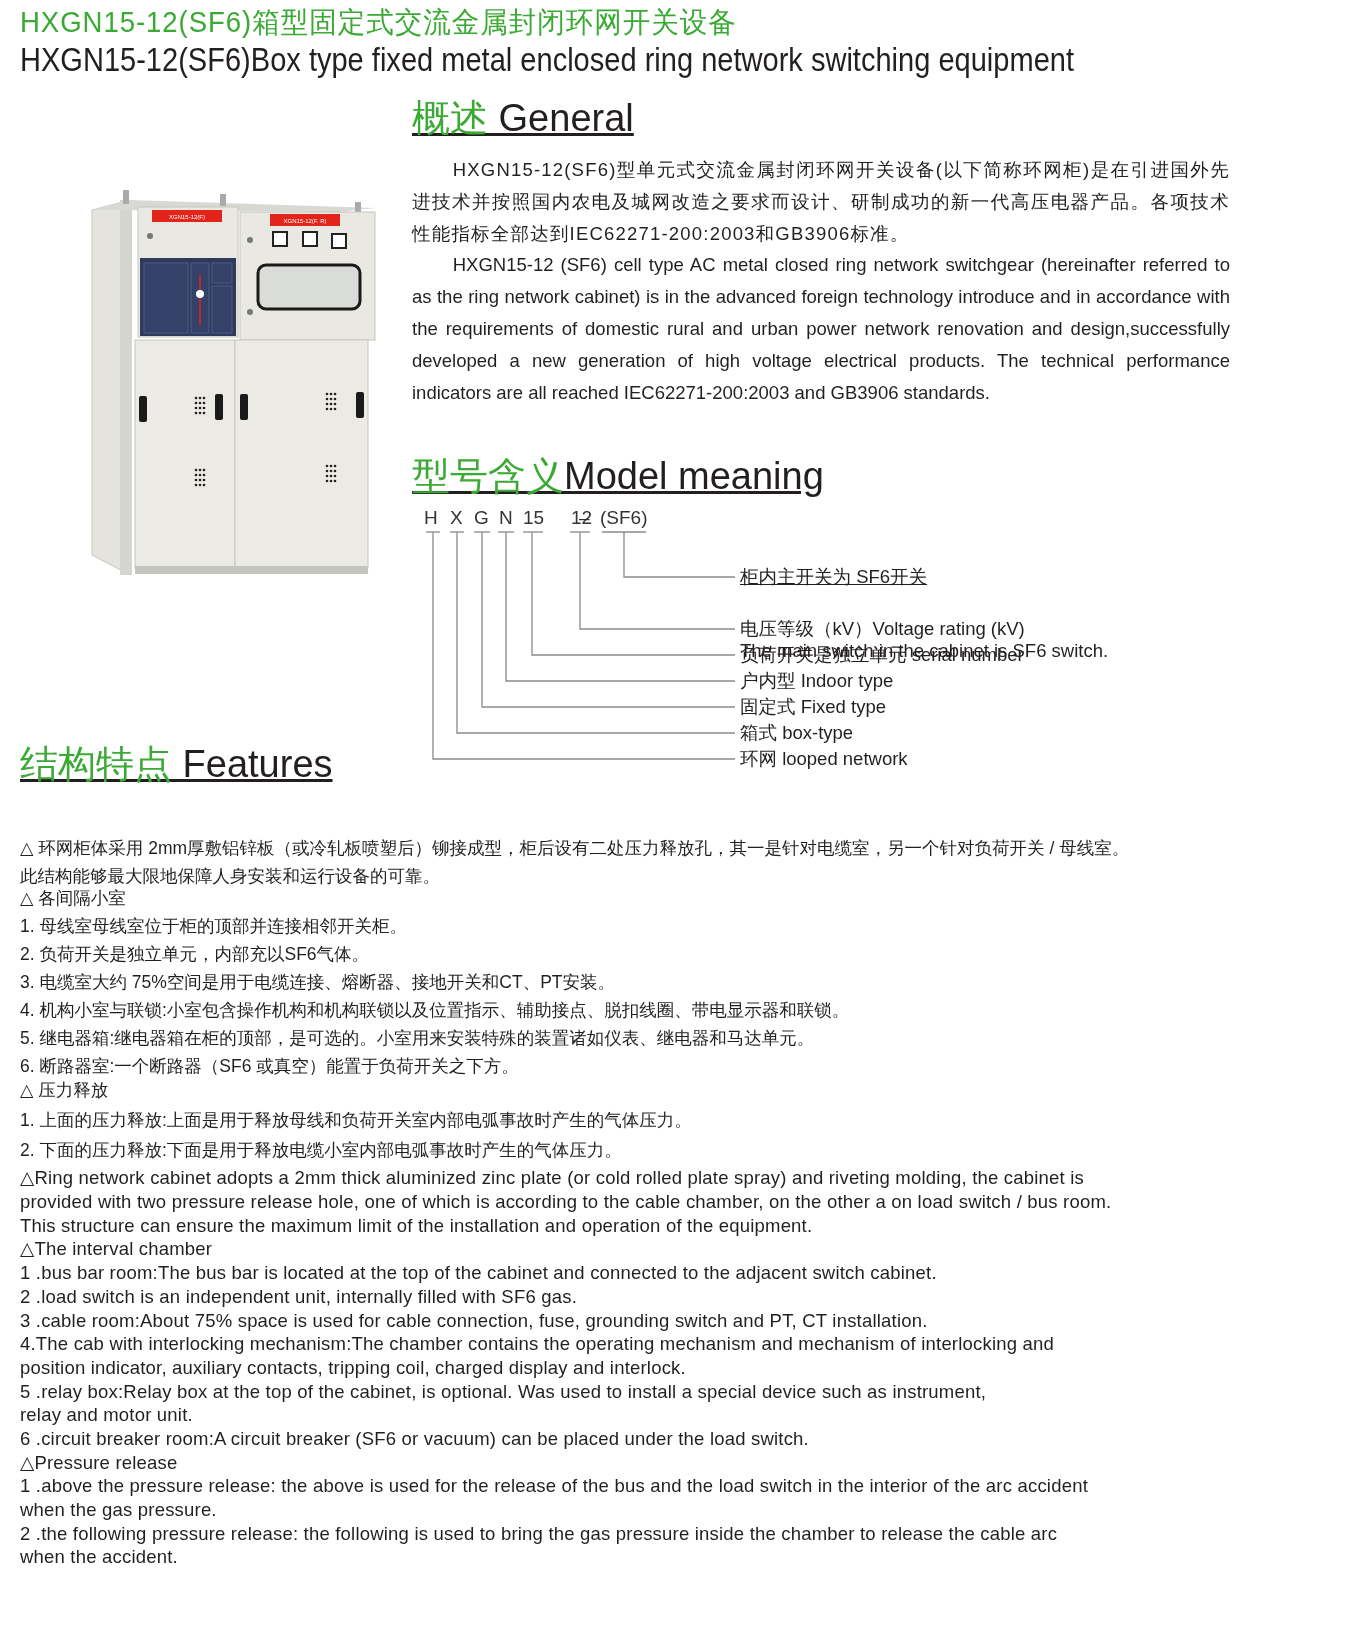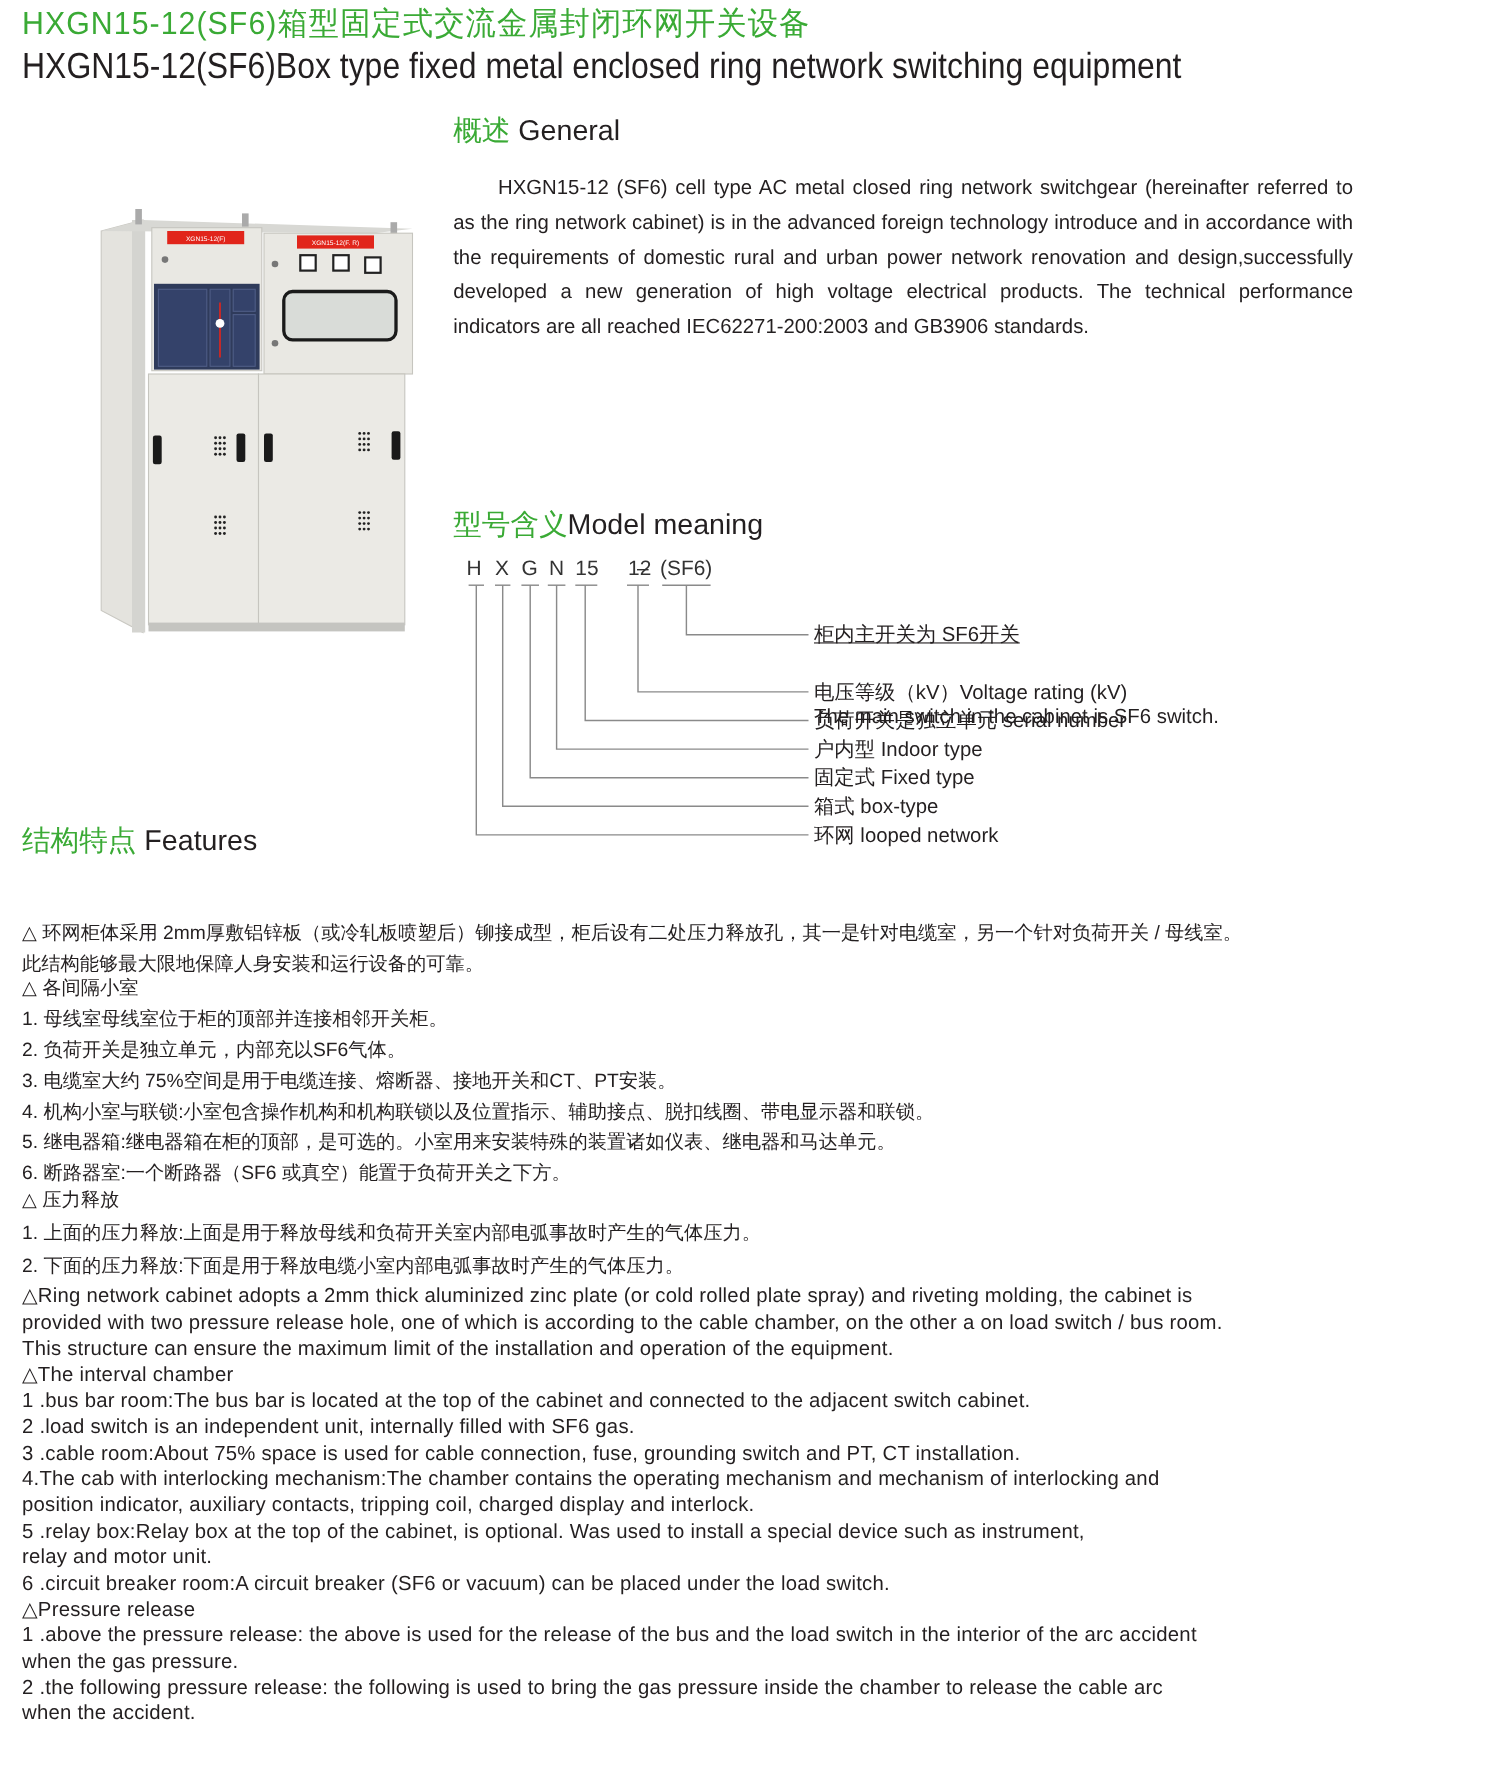--- a/index.html
+++ b/index.html
@@ -9,21 +9,21 @@
   }
   .green { color: #3aaa35; }
   .title-cn {
     position: absolute; left: 20px; top: 4px; font-size: 29px; line-height: 36px;
     letter-spacing: 1px; transform: scaleX(0.95); transform-origin: left;
   }
   .title-en {
     position: absolute; left: 20px; top: 40px; font-size: 33px; line-height: 40px;
     transform: scaleX(0.88); transform-origin: left; color: #231f20;
   }
-  .section-head { position: absolute; font-size: 26px; line-height: 36px; }
+  .section-head { position: absolute; font-size: 38px; line-height: 36px; text-decoration: underline; }
   .section-head .en { color: #231f20; }
   .general-head { left: 412px; top: 100px; }
   .model-head { left: 412px; top: 458px; }
   .features-head { left: 20px; top: 746px; }
 
   .general-body {
     position: absolute; left: 412px; top: 154px; width: 818px;
     font-size: 18.5px; line-height: 31.8px; color: #231f20; text-align: justify;
   }
   .general-body p { text-indent: 2.2em; }
@@ -145,20 +145,21 @@
         <circle cx="245" cy="311" r="1.3"></circle>
     </g>
     <rect x="45" y="396" width="233" height="8" fill="#c4c4c0"></rect>
   </svg>
 </div>
 
 <div class="section-head general-head">
   <span class="green">概述</span><span class="en"> General</span>
 </div>
 <div class="general-body">
+  <p style="letter-spacing:1.2px;">HXGN15-12(SF6)型单元式交流金属封闭环网开关设备(以下简称环网柜)是在引进国外先进技术并按照国内农电及城网改造之要求而设计、研制成功的新一代高压电器产品。各项技术性能指标全部达到IEC62271-200:2003和GB3906标准。</p>
   <p>HXGN15-12 (SF6) cell type AC metal closed ring network switchgear (hereinafter referred to as the ring network cabinet) is in the advanced foreign technology introduce and in accordance with the requirements of domestic rural and urban power network renovation and design,successfully developed a new generation of high voltage electrical products. The technical performance indicators are all reached IEC62271-200:2003 and GB3906 standards.</p>
 </div>
 
 <div class="section-head model-head">
   <span class="green">型号含义</span><span class="en">Model meaning</span>
 </div>
 
 <div class="model-code">
   <span style="left:0px;">H</span>
   <span style="left:26px;">X</span>

